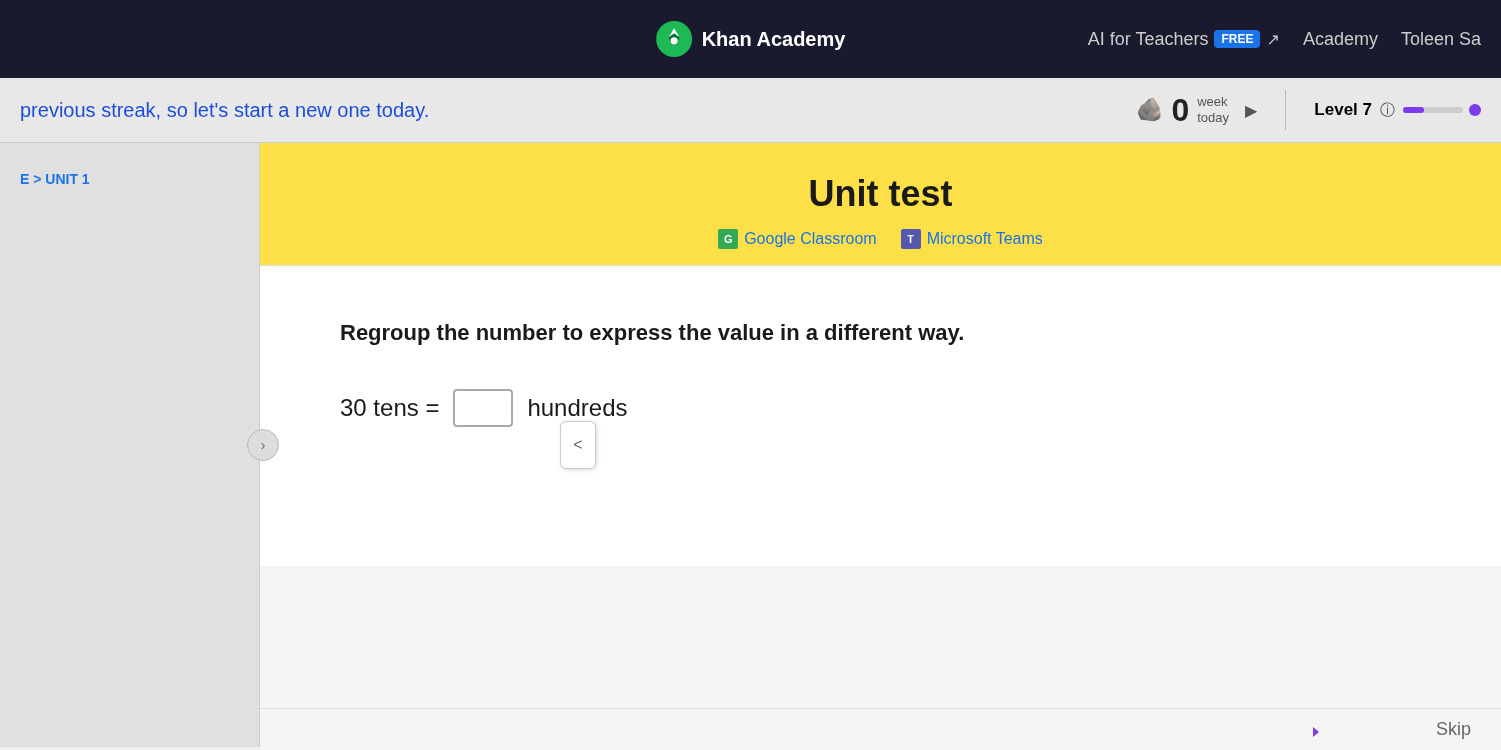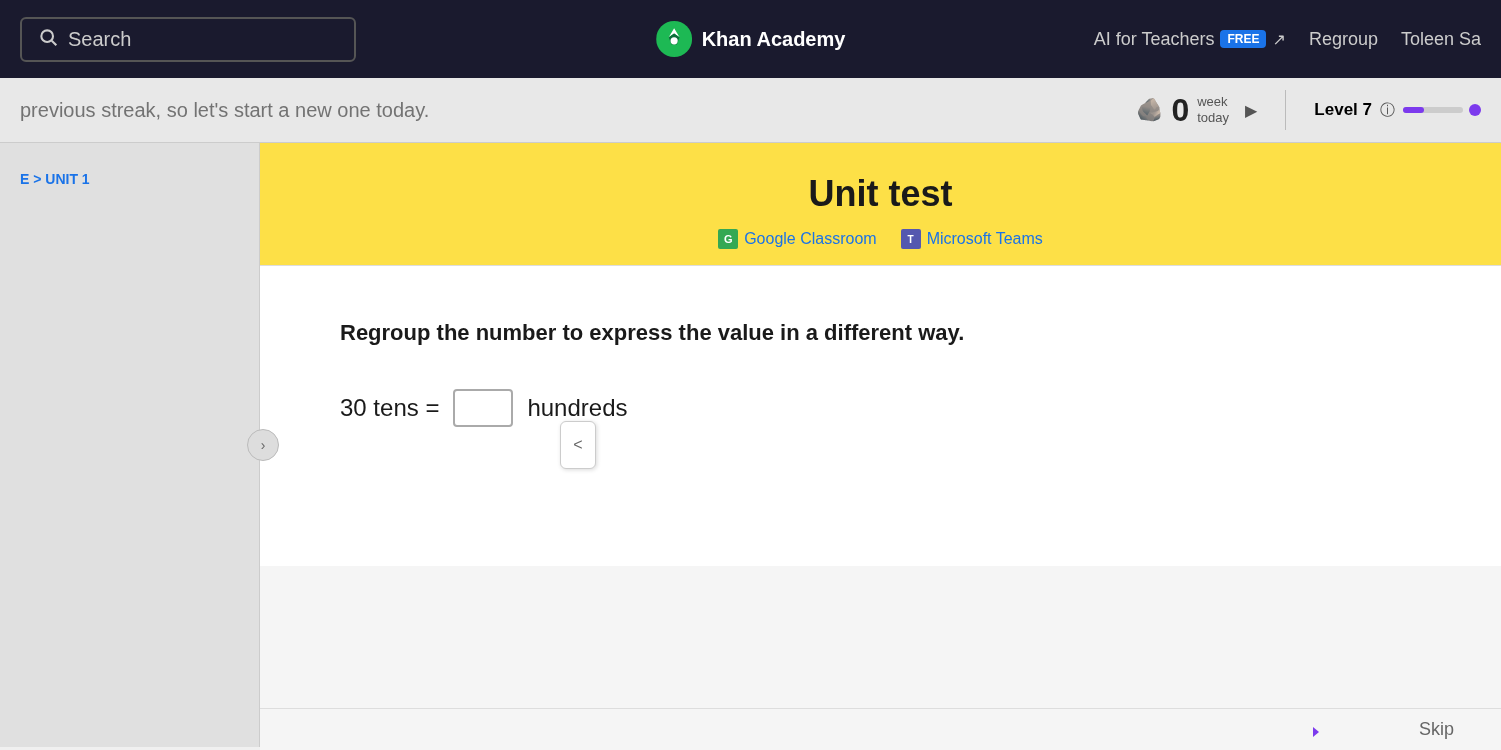--- a/index.html
+++ b/index.html
@@ -102,21 +102,21 @@
       align-items: center;
       gap: 16px;
       font-size: 17px;
       color: #333;
       border-bottom: 1px solid #ccc;
     }
 
     .streak-text {
       flex: 1;
       font-size: 20px;
-      color: #737373;
+      color: #1d4ed8;
     }
 
     .streak-info {
       display: flex;
       align-items: center;
       gap: 8px;
     }
 
     .flame-icon {
       font-size: 22px;
@@ -344,21 +344,21 @@
       background: white;
     }
 
     
     .bottom-bar {
       position: fixed;
       bottom: 0;
       right: 0;
       width: calc(1501px - 260px);
       background: #f5f5f5;
-      padding: 10px 47px;
+      padding: 10px 30px;
       display: flex;
       justify-content: flex-end;
       border-top: 1px solid #ddd;
     }
 
     .skip-btn {
       font-size: 18px;
       color: #666;
       cursor: pointer;
       background: none;
@@ -383,47 +383,38 @@
       border-left: 6px solid #7c3aed;
       border-top: 5px solid transparent;
       border-bottom: 5px solid transparent;
       top: 4px;
     }
   </style>
 </head>
 <body>
 
 <nav class="navbar">
-  <div class="search-box">
-    <span class="search-icon-svg">
-      <svg width="20" height="20" viewBox="0 0 24 24" fill="none" stroke="#ccc" stroke-width="2.5">
-        <circle cx="11" cy="11" r="7"></circle>
-        <line x1="16.5" y1="16.5" x2="22" y2="22"></line>
-      </svg>
-    </span>
-    <span class="search-label">Search</span>
-  </div>
 
   <div class="brand-center">
     <svg class="brand-logo" viewBox="0 0 40 40">
       <circle cx="20" cy="20" r="20" fill="#1db954"></circle>
       <path d="M20 8 L26 18 L20 14 L14 18 Z" fill="white"></path>
       <path d="M14 18 L20 14 L26 18 L23 26 L17 26 Z" fill="#0d6e3a"></path>
       <circle cx="20" cy="22" r="4" fill="white"></circle>
     </svg>
     <span class="brand-name">Khan Academy</span>
   </div>
 
   <div class="nav-right">
     <div class="ai-teachers">
       <span>AI for Teachers</span>
       <span class="free-badge">FREE</span>
       <span class="external-icon">↗</span>
     </div>
-    <span class="donate-link">Regroup</span>
+    <span class="donate-link">Academy</span>
     <span class="user-link">Toleen Sa</span>
   </div>
 </nav>
 
 <div class="streak-bar">
   <span class="streak-text">previous streak, so let's start a new one today.</span>
 
   <div class="streak-info">
     <span class="flame-icon">🪨</span>
     <span class="streak-count">0</span>

